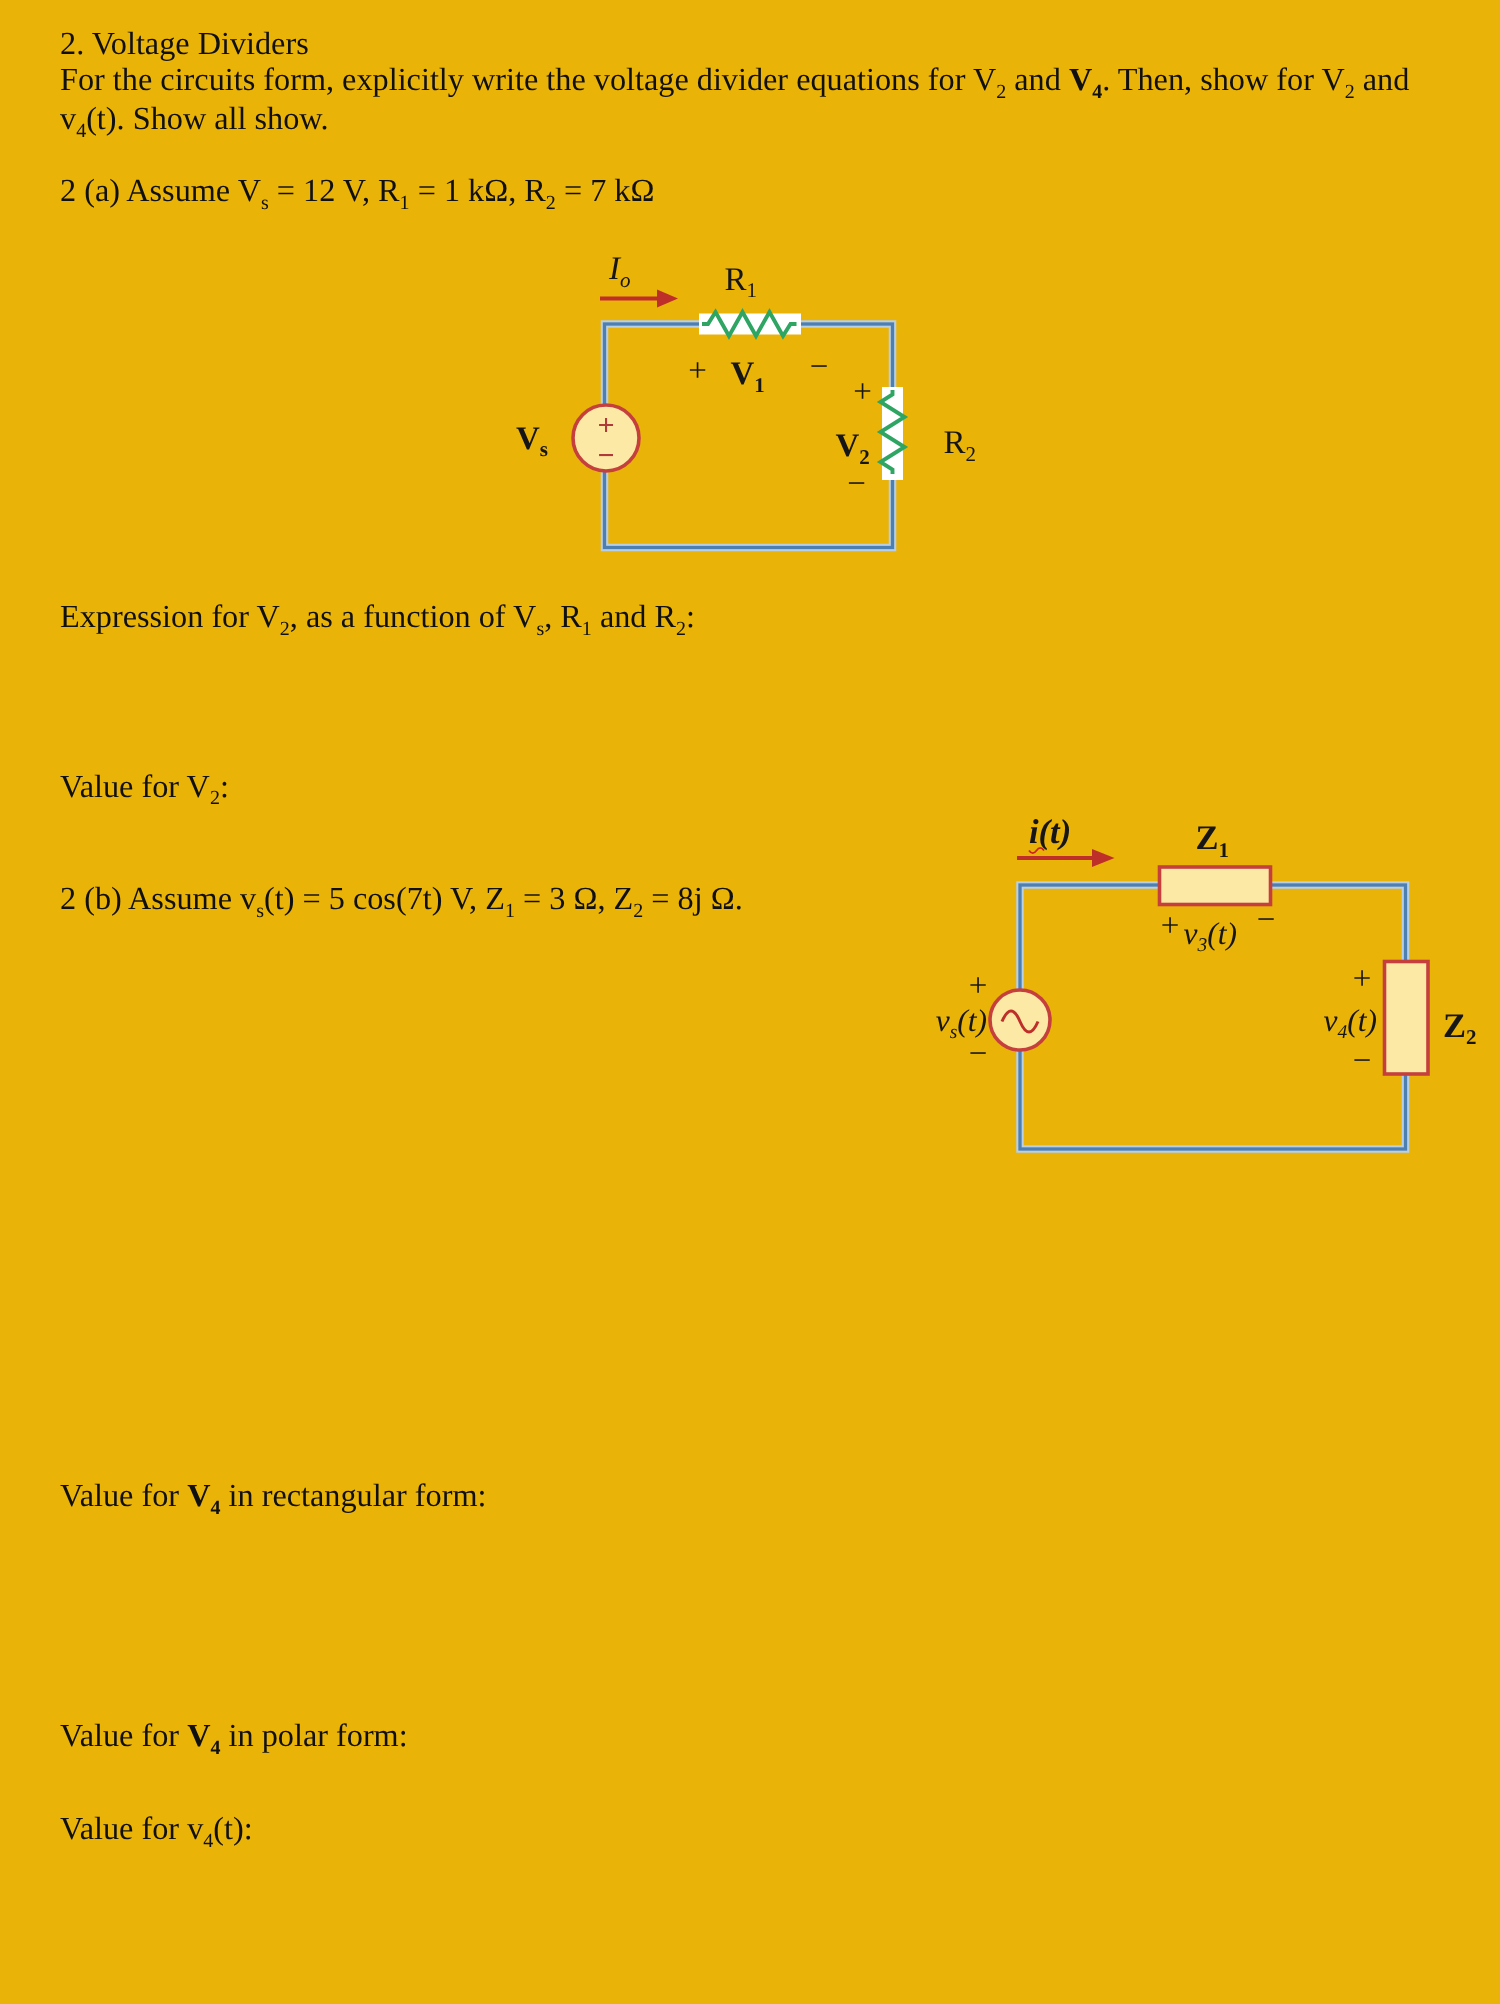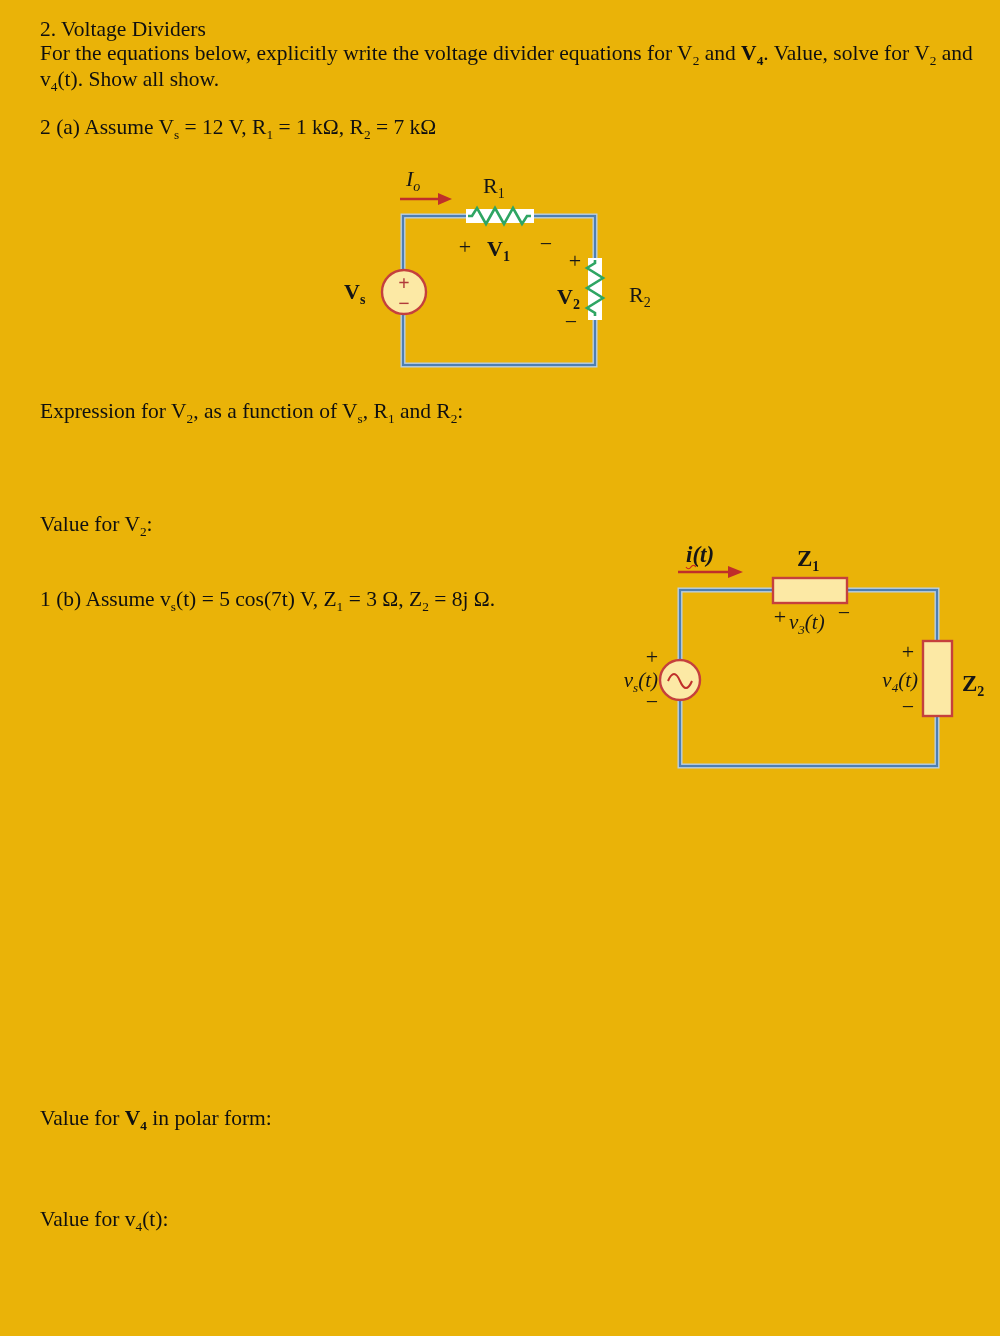--- a/index.html
+++ b/index.html
@@ -19,27 +19,28 @@
   .ssub{font-size:14px;}
   .ssub2{font-size:13px;}
   .srcsign{font-size:20px;fill:#b03a3a;font-weight:bold;}
 </style>
 </head>
 <body>
 
 <div class="page">
 
   <div class="tline" style="top:16px"><span>2. Voltage Dividers</span></div>
-  <div class="tline" style="top:40px"><span>For the equations below, explicitly write the voltage divider equations for V</span><sub>2</sub><span> and </span><span class="b">V</span><sub class="b">4</sub><span>. Value, solve for V</span><sub>2</sub><span> and</span></div>
+  <div class="tline" style="top:40px"><span>For the circuits form, explicitly write the voltage divider equations for V</span><sub>2</sub><span> and </span><span class="b">V</span><sub class="b">4</sub><span>. Then, show for V</span><sub>2</sub><span> and</span></div>
   <div class="tline" style="top:66px"><span>v</span><sub>4</sub><span>(t). Show all show.</span></div>
   <div class="tline" style="top:114px"><span>2 (a) Assume V</span><sub>s</sub><span> = 12 V, R</span><sub>1</sub><span> = 1 kΩ, R</span><sub>2</sub><span> = 7 kΩ</span></div>
   <div class="tline" style="top:398px"><span>Expression for V</span><sub>2</sub><span>, as a function of V</span><sub>s</sub><span>, R</span><sub>1</sub><span> and R</span><sub>2</sub><span>:</span></div>
   <div class="tline" style="top:511px"><span>Value for V</span><sub>2</sub><span>:</span></div>
-  <div class="tline" style="top:586px"><span>1 (b) Assume v</span><sub>s</sub><span>(t) = 5 cos(7t) V, Z</span><sub>1</sub><span> = 3 Ω, Z</span><sub>2</sub><span> = 8j Ω.</span></div>
-  <div class="tline" style="top:1105px"><span>Value for </span><span class="b">V</span><sub class="b">4</sub><span> in polar form:</span></div>
+  <div class="tline" style="top:586px"><span>2 (b) Assume v</span><sub>s</sub><span>(t) = 5 cos(7t) V, Z</span><sub>1</sub><span> = 3 Ω, Z</span><sub>2</sub><span> = 8j Ω.</span></div>
+  <div class="tline" style="top:984px"><span>Value for </span><span class="b">V</span><sub class="b">4</sub><span> in rectangular form:</span></div>
+  <div class="tline" style="top:1144px"><span>Value for </span><span class="b">V</span><sub class="b">4</sub><span> in polar form:</span></div>
   <div class="tline" style="top:1206px"><span>Value for v</span><sub>4</sub><span>(t):</span></div>
 
   <svg class="circ" style="left:320px;top:158px" width="360" height="235" viewBox="320 158 360 235">
 
     <g>
       <rect x="403" y="216" width="192" height="149" fill="none" stroke="#b9cfe3" stroke-width="5"></rect>
       <rect x="403" y="216" width="192" height="149" fill="none" stroke="#4e7fb1" stroke-width="2.2"></rect>
     </g>
 
     <rect x="466" y="209" width="68" height="14" fill="#ffffff"></rect>

